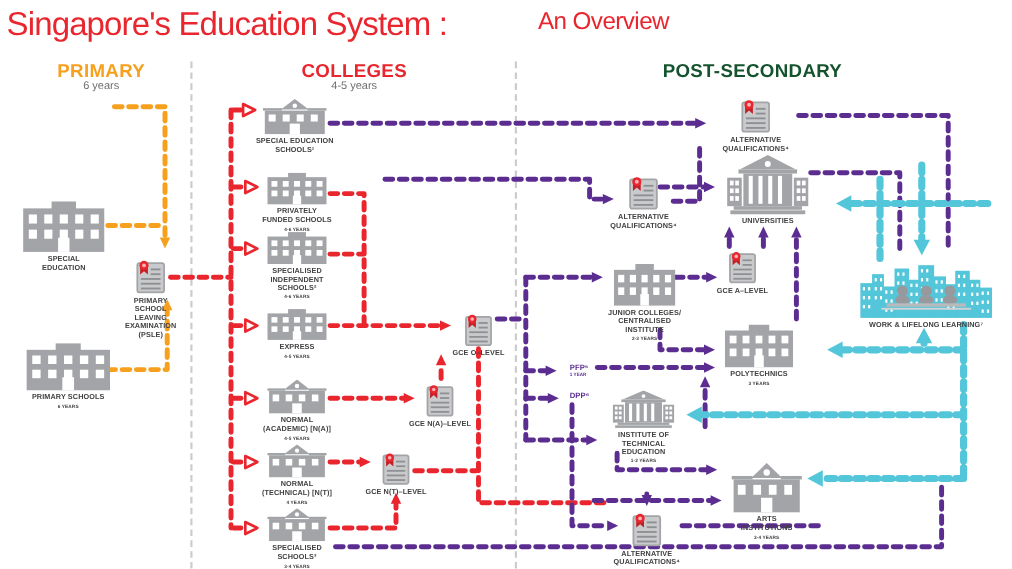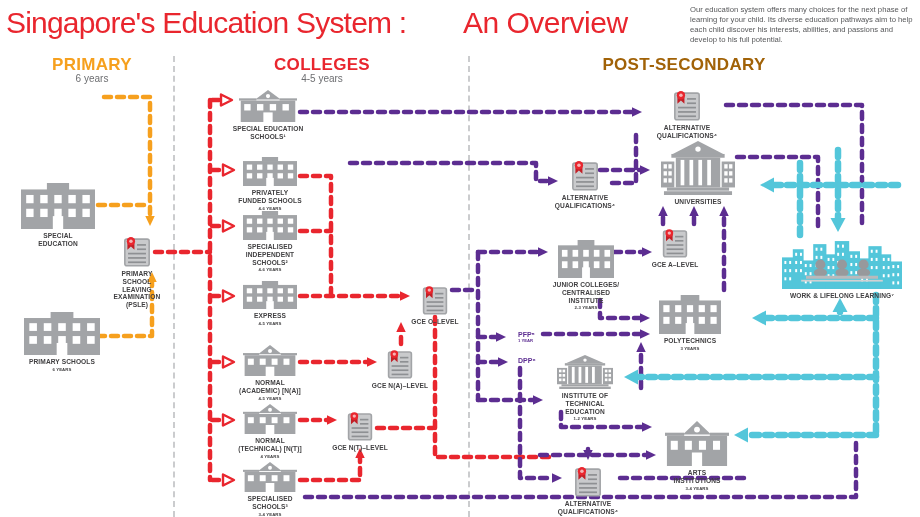--- a/index.html
+++ b/index.html
@@ -1,20 +1,20 @@
 <!DOCTYPE html>
 <html style="--red: #e9262e; --orange: #f6a01e; --purple: #5c2d91; --teal: #53c6da; --gray-icon: #a2a4a7; --gray-icon-dark: #8e9093; --cert-body: #c9cacc; --text-dark: #414042; --text-gray: #57585a; --divider: #cbccce;"><head>
 <meta charset="utf-8">
 <style>
   html,body{margin:0;padding:0;background:#fff;}
   .canvas{position:relative;width:920px;height:517px;background:#ffffff;overflow:hidden;
           font-family:"Liberation Sans",sans-serif;}
   .title-left{position:absolute;left:6px;top:6px;font-size:30px;font-weight:400;
               letter-spacing:-0.8px;color:var(--red);white-space:nowrap;}
-  .title-right{position:absolute;left:463px;top:6px;font-size:30px;font-weight:400;
+  .title-right{position:absolute;left:489px;top:6px;font-size:22px;font-weight:400;
                letter-spacing:-0.5px;color:var(--red);white-space:nowrap;}
   .intro{position:absolute;left:690px;top:5px;width:226px;font-size:7.7px;line-height:1.32;
          color:#57585a;}
   .col-header{position:absolute;transform:translateX(-50%);font-size:17px;font-weight:bold;
               letter-spacing:.3px;white-space:nowrap;}
   .col-sub{position:absolute;transform:translateX(-50%);font-size:10px;color:#6d6e71;white-space:nowrap;}
   .divider{position:absolute;top:56px;bottom:0;width:0;border-left:2px dashed #cbccce;}
   .edges{position:absolute;left:0;top:0;}
   .node{position:absolute;text-align:center;}
   .node-icon{position:absolute;}
@@ -23,21 +23,20 @@
   .node-sub{font-size:4.3px;font-weight:bold;color:#414042;margin-top:1px;}
   .annotation{position:absolute;font-size:7px;font-weight:bold;color:var(--purple);line-height:1;}
   .annotation .sub{font-size:4.2px;margin-top:1px;}
 </style>
 </head>
 <body>
 
 <div class="canvas">
   <div class="title-left">Singapore's Education System :</div>
   <div class="title-right">An Overview</div>
-  <div class="intro">Our education system offers many choices for the next phase of learning for your child. Its diverse education pathways aim to help each child discover his interests, abilities, and passions and develop to his full potential.</div>
   <div id="dividers">
       <div class="divider" style="left: 173px;"></div>
       <div class="divider" style="left: 468px;"></div>
     </div>
   <svg id="edges" class="edges" width="920" height="517">
       <path d="M104 97 L150 97 L150 217" fill="none" stroke="#f6a01e" stroke-width="4.5" stroke-dasharray="7 6" stroke-linecap="round" stroke-linejoin="round"></path>
       <polygon points="150,226 145.25,216 154.75,216" fill="#f6a01e"></polygon>
       <path d="M98 205 L148 205" fill="none" stroke="#f6a01e" stroke-width="4.5" stroke-dasharray="7 6" stroke-linecap="round" stroke-linejoin="round"></path>
       <path d="M98 336 L152 336 L152 281" fill="none" stroke="#f6a01e" stroke-width="4.5" stroke-dasharray="7 6" stroke-linecap="round" stroke-linejoin="round"></path>
       <polygon points="152,272 156.75,282 147.25,282" fill="#f6a01e"></polygon>
@@ -127,21 +126,21 @@
       <path d="M876 435 L747 435" fill="none" stroke="#53c6da" stroke-width="6.5" stroke-dasharray="7 6" stroke-linecap="round" stroke-linejoin="round"></path>
       <polygon points="734,435 748,427.5 748,442.5" fill="#53c6da"></polygon>
       <path d="M840 312 L840 311" fill="none" stroke="#53c6da" stroke-width="6.5" stroke-dasharray="7 6" stroke-linecap="round" stroke-linejoin="round"></path>
       <polygon points="840,298 847.5,312 832.5,312" fill="#53c6da"></polygon>
     </svg>
   <div id="headers">
       <div class="col-header" style="left: 92px; top: 55px; color: rgb(246, 160, 30);">PRIMARY</div>
       <div class="col-sub" style="left: 92px; top: 73px;">6 years</div>
       <div class="col-header" style="left: 322px; top: 55px; color: rgb(233, 38, 46);">COLLEGES</div>
       <div class="col-sub" style="left: 322px; top: 73px;">4-5 years</div>
-      <div class="col-header" style="left: 684px; top: 55px; color: #a16207;">POST-SECONDARY</div>
+      <div class="col-header" style="left: 684px; top: 55px; color: #14532d;">POST-SECONDARY</div>
     </div>
   <div id="nodes">
       <div class="node">
         <div class="node-icon" style="left: 21px; top: 183px;"><svg width="74" height="46" viewBox="0 0 74 46">
             <rect x="25.9" y="0" width="22.2" height="7.36" fill="#a2a4a7"></rect>
             <rect x="0" y="6.44" width="74" height="39.56" fill="#a2a4a7"></rect>
             <rect x="5.180000000000001" y="11.96" width="7.4" height="8.28" fill="#fff"></rect>
             <rect x="19.240000000000002" y="11.96" width="7.4" height="8.28" fill="#fff"></rect>
             <rect x="33.300000000000004" y="11.96" width="7.4" height="8.28" fill="#fff"></rect>
             <rect x="47.36000000000001" y="11.96" width="7.4" height="8.28" fill="#fff"></rect>

